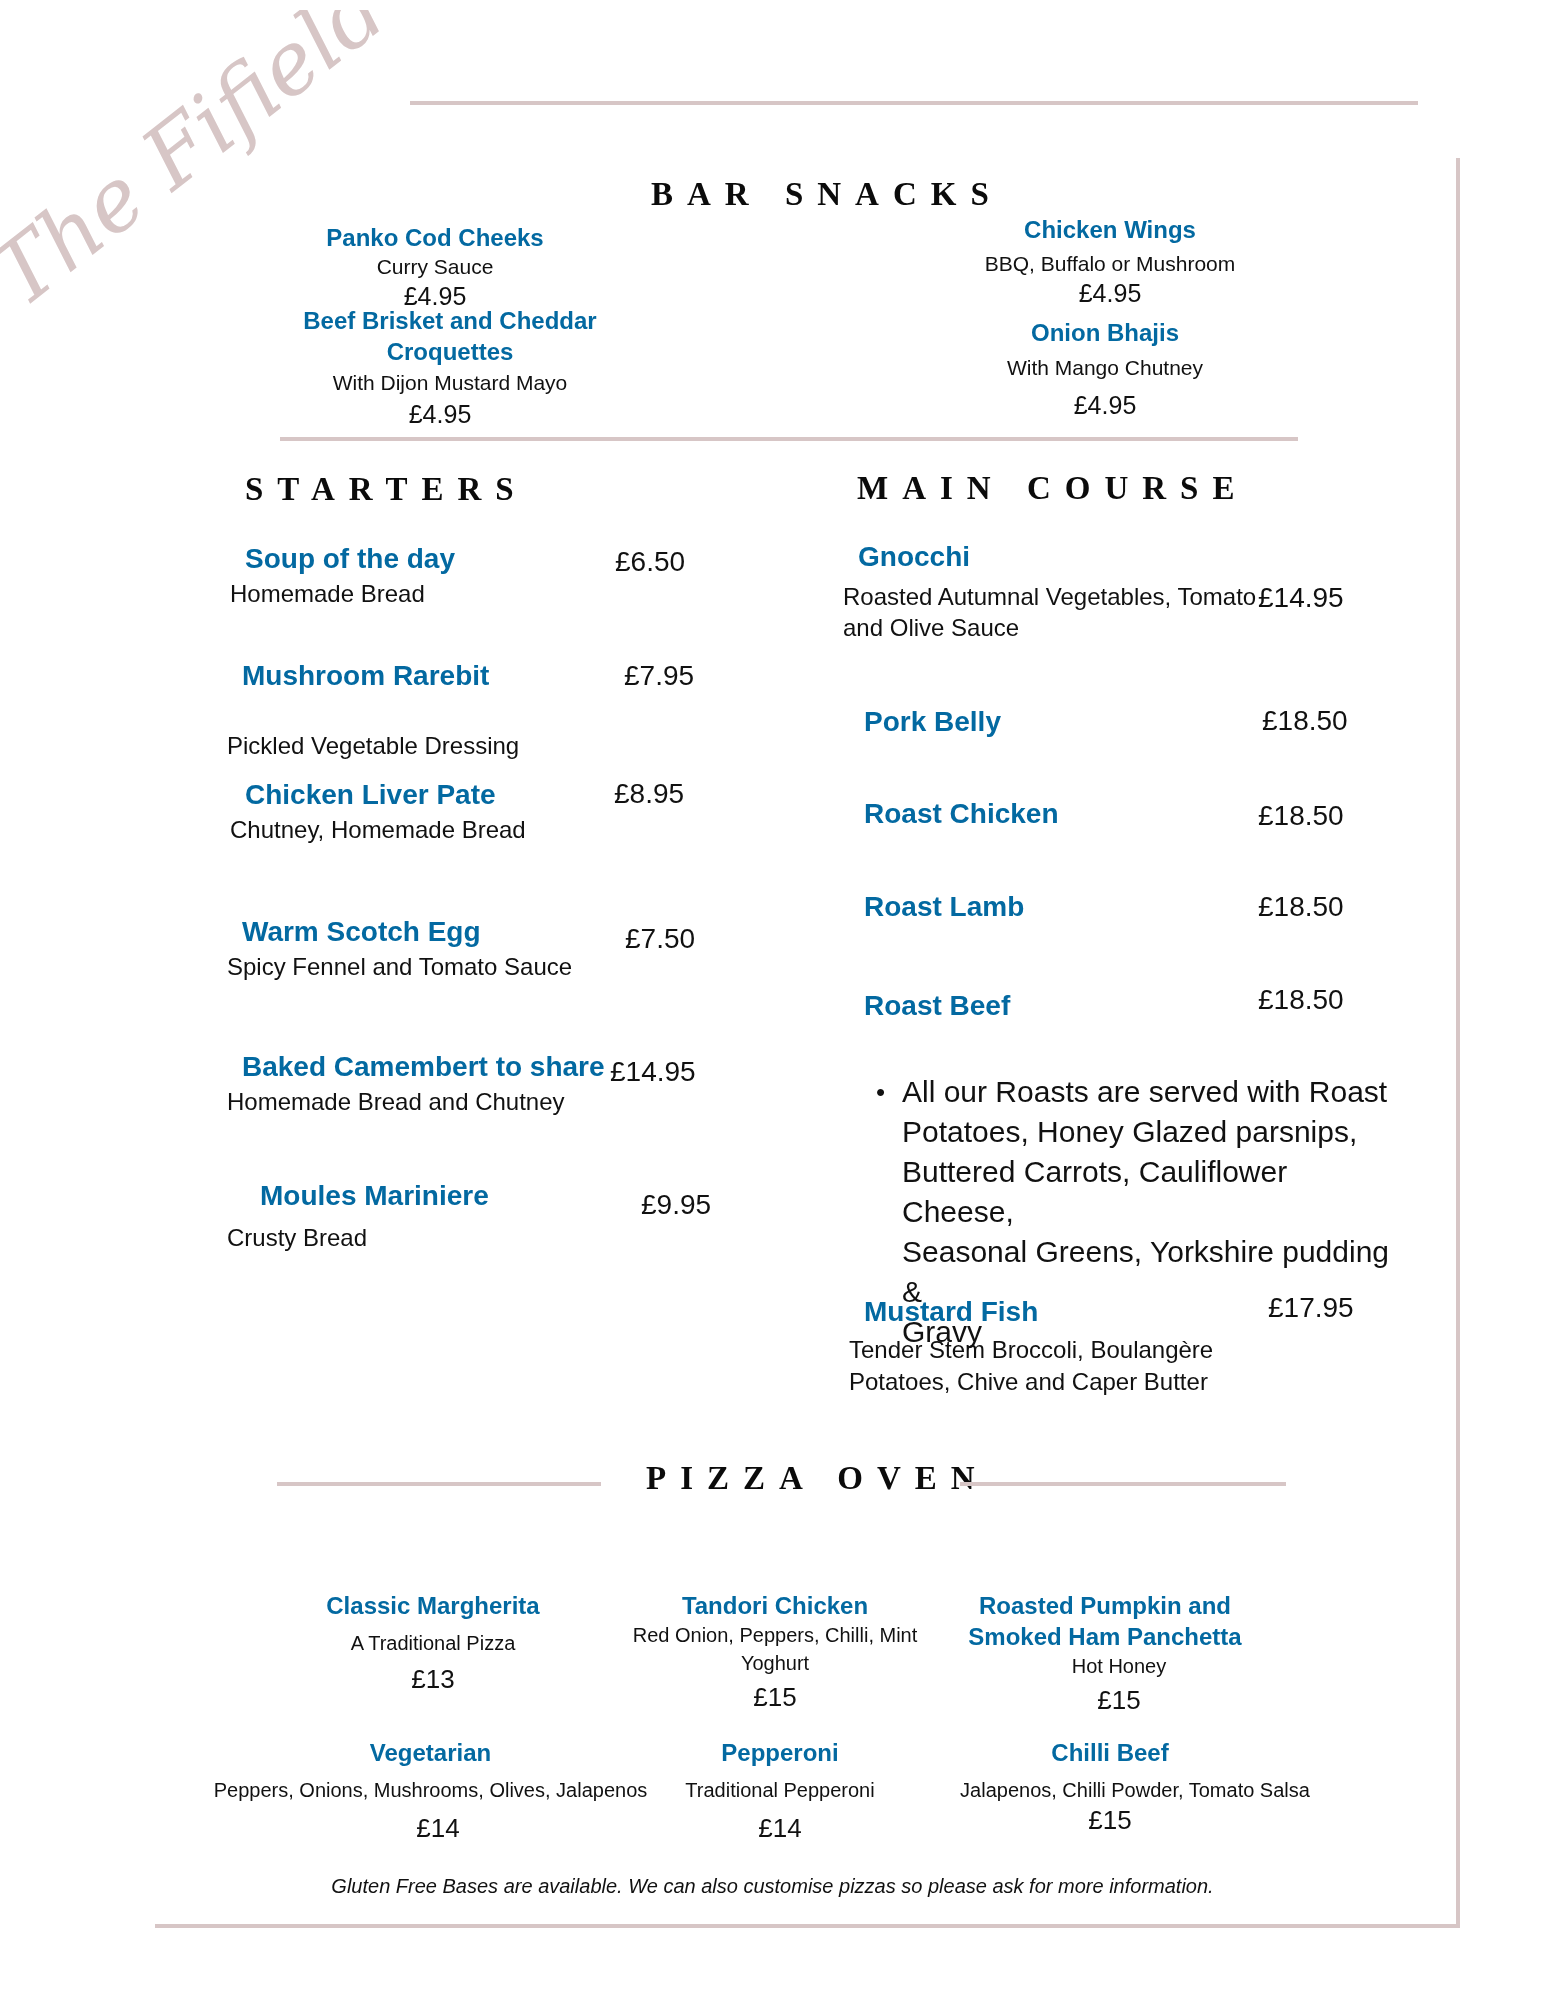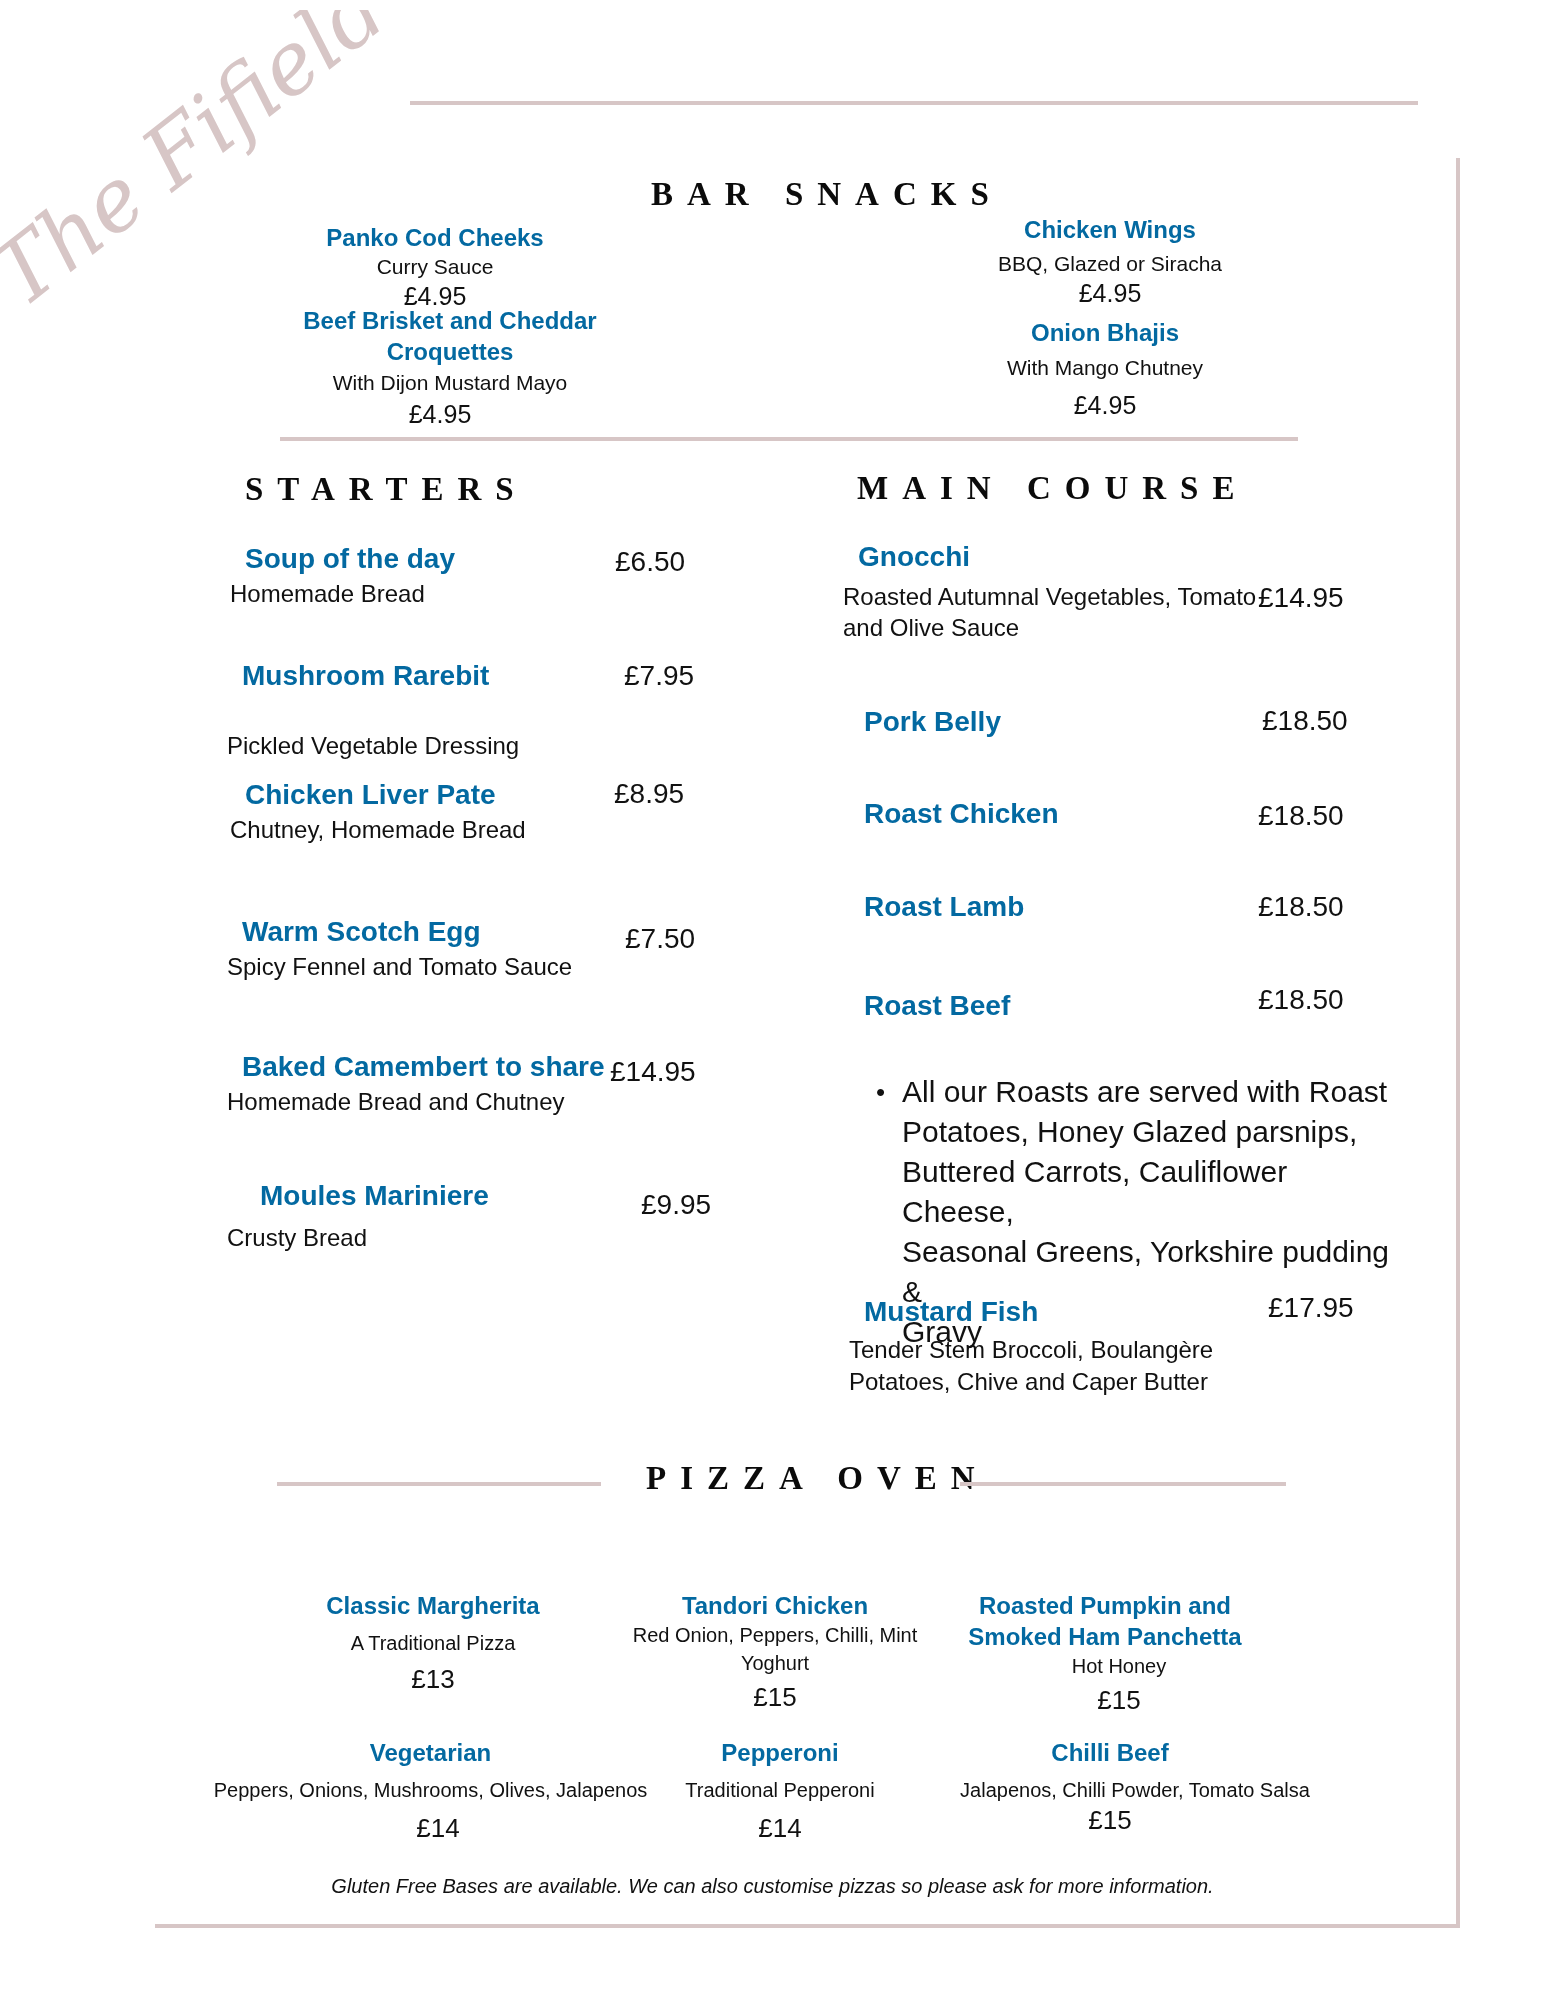--- a/index.html
+++ b/index.html
@@ -55,21 +55,21 @@
   <div class="price">£4.95</div>
 </div>
 <div class="abs bs center" style="left:300px;top:305px;width:300px;">
   <div class="name">Beef Brisket and Cheddar</div>
   <div class="name">Croquettes</div>
   <div class="desc" style="margin-top:2px;">With Dijon Mustard Mayo</div>
   <div class="price" style="margin-top:2px;margin-left:-20px;">£4.95</div>
 </div>
 <div class="abs bs center" style="left:960px;top:214px;width:300px;">
   <div class="name">Chicken Wings</div>
-  <div class="desc" style="margin-top:5px;">BBQ, Glazed or Siracha</div>
+  <div class="desc" style="margin-top:5px;">BBQ, Buffalo or Mushroom</div>
   <div class="price">£4.95</div>
 </div>
 <div class="abs bs center" style="left:955px;top:317px;width:300px;">
   <div class="name">Onion Bhajis</div>
   <div class="desc" style="margin-top:6px;">With Mango Chutney</div>
   <div class="price" style="margin-top:8px;">£4.95</div>
 </div>
 
 <div class="rule" style="left:280px;top:437px;width:1018px;height:4px;"></div>
 

